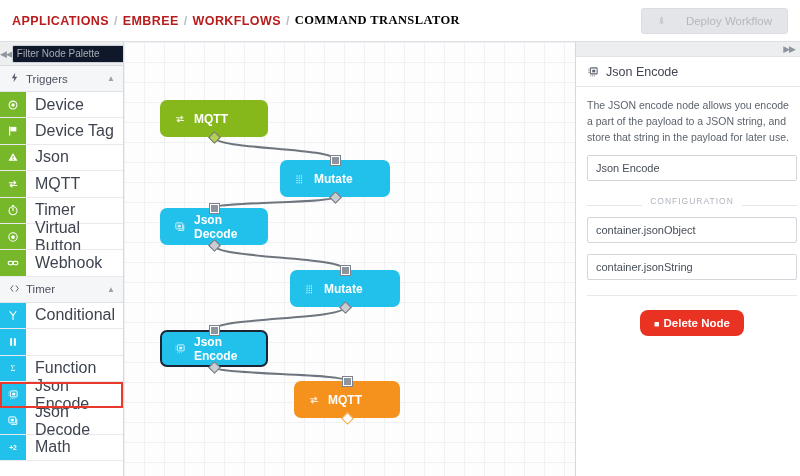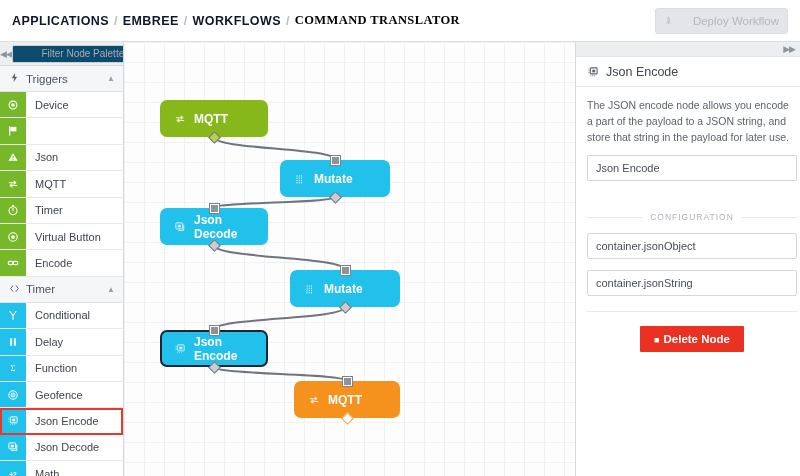--- a/index.html
+++ b/index.html
@@ -15,30 +15,30 @@
   .topbar {
     position: absolute; left: 0; top: 0; width: 800px; height: 42px;
     background: #ffffff; border-bottom: 1px solid #dcdfe3;
     display: flex; align-items: center; justify-content: space-between;
     padding: 0 12px;
   }
   .breadcrumb {
     display: flex; align-items: center; gap: 5px;
     font-size: 12.5px; font-weight: bold; letter-spacing: .4px;
   }
-  .bc-item { color: #0f172a; text-transform: uppercase; }
+  .bc-item { color: #b91c1c; text-transform: uppercase; }
   .bc-item.link { cursor: pointer; }
   .bc-sep { color: #b9bfc8; }
   .bc-item.current { color: #000000; font-family: Liberation Serif, serif; }
 
   .deploy-btn {
     display: flex; align-items: center; gap: 20px;
     background: #e3e5e8; color: #b3b8bf;
     border: 1px solid #dadde1; border-radius: 3px;
-    font-size: 11.5px; padding: 6px 8px; cursor: default;
+    font-size: 11.5px; padding: 6px 15px; cursor: default;
   }
   .deploy-btn svg { opacity: .55; }
 
   
   .body-row { position: absolute; left: 0; top: 42px; width: 800px; height: 434px; }
 
   
   .palette {
     position: absolute; left: 0; top: 0; width: 124px; height: 434px;
     background: #ffffff; border-right: 1px solid #d5d9de;
@@ -47,24 +47,23 @@
   .palette-top {
     height: 24px; display: flex; align-items: center;
     background: #eceef0; border-bottom: 1px solid #d8dbdf;
   }
   .collapse-left {
     width: 24px; height: 23px; display: flex; align-items: center; justify-content: center;
     color: #8d949d; font-size: 9px; cursor: pointer; letter-spacing: -1px;
   }
   .filter-input {
     flex: 1; height: 18px; margin-right: 3px;
-    border: 1px solid #ccd0d5; background: #0c4a6e; border-radius: 2px;
+    border: 1px solid #ccd0d5; background: #0f172a; border-radius: 2px;
     font-size: 10px; color: #9aa0a8; padding: 0 4px;
     font-family: "Liberation Sans", sans-serif;
-    text-align: center;
   }
   .filter-input::placeholder { color: #a7adb5; }
 
   .group-head {
     height: 26px; display: flex; align-items: center; gap: 6px;
     padding: 0 8px; background: #f5f6f7;
     border-bottom: 1px solid #dfe2e6;
     font-size: 11.5px; color: #4c5360; cursor: pointer;
   }
   .group-head .g-ic { width: 12px; text-align: center; color: #5a616d; font-size: 10px; }
@@ -76,21 +75,21 @@
     border-bottom: 1px solid #e7e9ec; background: #fff; cursor: pointer;
     position: relative;
   }
   .node-ic {
     width: 26px; display: flex; align-items: center; justify-content: center;
     color: #ffffff;
   }
   .node-ic svg { display: block; }
   .node-label {
     flex: 1; display: flex; align-items: center; padding-left: 9px;
-    font-size: 11px; color: #3e444f;
+    font-size: 16px; color: #3e444f;
   }
   .node-item.trigger .node-ic { background: #76b82a; }
   .node-item.logic .node-ic { background: #21c1ec; }
   .node-item.highlight { outline: 2px solid #e8392c; outline-offset: -2px; z-index: 3; }
 
   
   .canvas {
     position: absolute; left: 124px; top: 0; width: 451px; height: 434px;
     background-color: #fdfdfe;
     background-image:
@@ -148,30 +147,30 @@
   .insp-body { padding: 11px 3px 0 11px; }
   .insp-desc {
     font-size: 10.5px; line-height: 1.5; color: #5c636d; margin-bottom: 10px;
   }
   .insp-field {
     width: 100%; height: 26px; border: 1px solid #d3d7dc; border-radius: 2px;
     background: #fff; font-size: 11px; color: #474d57; padding: 0 8px;
     font-family: "Liberation Sans", sans-serif; margin-bottom: 11px;
   }
   .config-sep {
-    display: flex; align-items: center; gap: 8px; margin: 20px 0 11px 0;
+    display: flex; align-items: flex-end; gap: 8px; margin: 4px 0 11px 0;
   }
   .config-sep .line { flex: 1; height: 1px; background: #e2e5e9; }
   .config-sep .txt {
     font-size: 8.5px; letter-spacing: 1px; color: #aeb4bc; text-transform: uppercase;
   }
   .insp-hr { height: 1px; background: #e6e9ec; margin: 4px 0 14px 0; }
   .delete-btn {
     display: block; margin: 0 auto; background: #ea3223; color: #fff;
-    border: none; border-radius: 1px; padding: 7px 14px;
+    border: none; border-radius: 8px; padding: 7px 14px;
     font-size: 11.5px; font-weight: bold; cursor: pointer;
     font-family: "Liberation Sans", sans-serif;
   }
   .delete-btn .trash { margin-right: 4px; font-size: 9px; }
 </style>
 </head>
 <body>
 
 <div id="app">
 
@@ -219,20 +218,21 @@
             </span>
             <span class="node-label">Device</span>
           </div>
           <div class="node-item trigger">
             <span class="node-ic">
               <svg width="12" height="12" viewBox="0 0 16 16">
                 <path d="M3.5 2 L3.5 14" stroke="#fff" stroke-width="1.6"></path>
                 <path d="M4.5 2.5 L12.5 2.5 L12.5 8.5 L4.5 8.5 Z" fill="#fff"></path>
               </svg>
             </span>
+            <span class="node-label">Device Tag</span>
           </div>
           <div class="node-item trigger">
             <span class="node-ic">
               <svg width="12" height="12" viewBox="0 0 16 16">
                 <path d="M8 2.5 L14 13 L2 13 Z" fill="#fff"></path>
                 <rect x="7.3" y="6.5" width="1.4" height="3.4" fill="#86b81b"></rect>
                 <rect x="7.3" y="10.6" width="1.4" height="1.3" fill="#86b81b"></rect>
               </svg>
             </span>
             <span class="node-label">Json</span>
@@ -265,21 +265,21 @@
             </span>
             <span class="node-label">Virtual Button</span>
           </div>
           <div class="node-item trigger">
             <span class="node-ic">
               <svg width="12" height="12" viewBox="0 0 16 16">
                 <rect x="1.5" y="5.8" width="6.5" height="4.4" rx="2.2" fill="none" stroke="#fff" stroke-width="1.4"></rect>
                 <rect x="8" y="5.8" width="6.5" height="4.4" rx="2.2" fill="none" stroke="#fff" stroke-width="1.4"></rect>
               </svg>
             </span>
-            <span class="node-label">Encode</span>
+            <span class="node-label">Webhook</span>
           </div>
           <div class="group-head">
             <span class="g-ic"><svg width="11" height="11" viewBox="0 0 16 16">
                 <path d="M5.5 4 L2.5 8 L5.5 12 M10.5 4 L13.5 8 L10.5 12" fill="none" stroke="#5a616d" stroke-width="1.4" stroke-linecap="round" stroke-linejoin="round"></path>
               </svg></span>
             <span class="g-label">Timer</span>
             <span class="g-caret">▲</span>
           </div>
           <div class="node-item logic">
             <span class="node-ic">
@@ -289,39 +289,28 @@
             </span>
             <span class="node-label">Conditional</span>
           </div>
           <div class="node-item logic">
             <span class="node-ic">
               <svg width="12" height="12" viewBox="0 0 16 16">
                 <rect x="4.2" y="3" width="2.6" height="10" fill="#fff"></rect>
                 <rect x="9.2" y="3" width="2.6" height="10" fill="#fff"></rect>
               </svg>
             </span>
-            <span class="node-label">Delay</span>
           </div>
           <div class="node-item logic">
             <span class="node-ic">
               <svg width="12" height="12" viewBox="0 0 16 16">
                 <text x="8" y="12" font-size="11" font-family="Liberation Serif, serif" fill="#fff" text-anchor="middle">Σ</text>
               </svg>
             </span>
             <span class="node-label">Function</span>
-          </div>
-          <div class="node-item logic">
-            <span class="node-ic">
-              <svg width="12" height="12" viewBox="0 0 16 16">
-                <circle cx="8" cy="8" r="5.6" fill="none" stroke="#fff" stroke-width="1.3"></circle>
-                <circle cx="8" cy="8" r="2.6" fill="none" stroke="#fff" stroke-width="1.3"></circle>
-                <circle cx="8" cy="8" r=".9" fill="#fff"></circle>
-              </svg>
-            </span>
-            <span class="node-label">Geofence</span>
           </div>
           <div class="node-item logic highlight">
             <span class="node-ic">
               <svg width="12" height="12" viewBox="0 0 16 16">
                 <rect x="4.5" y="2.5" width="9" height="8" rx="1" fill="none" stroke="#fff" stroke-width="1.3"></rect>
                 <rect x="7" y="5" width="4" height="3.5" fill="#fff"></rect>
                 <circle cx="2.6" cy="4" r=".65" fill="#fff"></circle>
                 <circle cx="2.6" cy="6.4" r=".65" fill="#fff"></circle>
                 <circle cx="2.6" cy="8.8" r=".65" fill="#fff"></circle>
                 <circle cx="5" cy="13" r=".65" fill="#fff"></circle>

